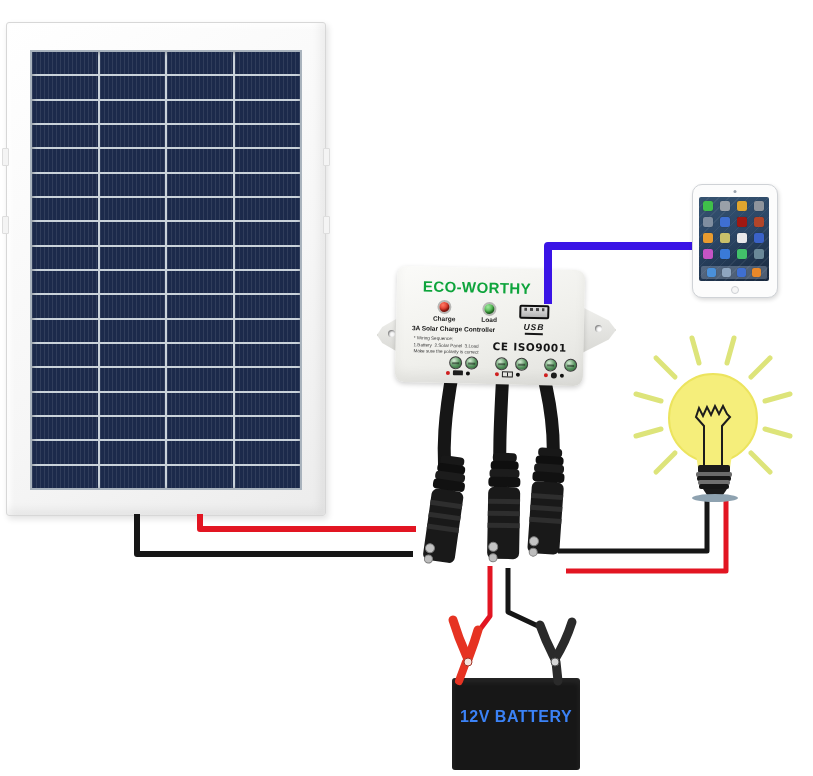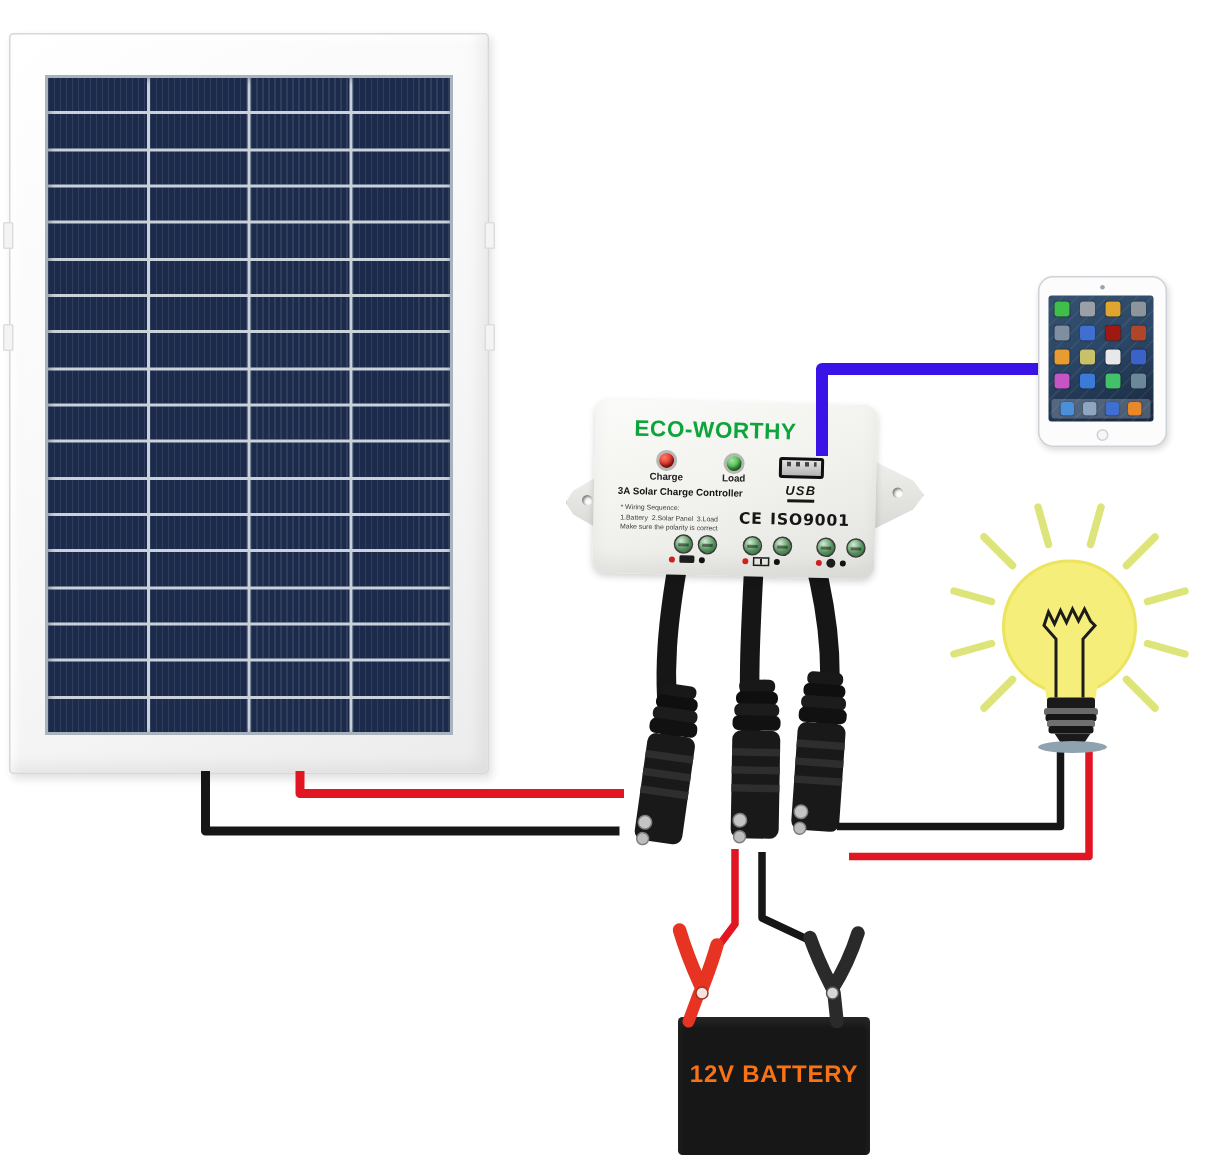--- a/index.html
+++ b/index.html
@@ -52,21 +52,21 @@
   .ndot{width:4px;height:4px;border-radius:50%;background:#111;}
   .icon-batt{width:10px;height:5px;background:#1d1d1d;border-radius:1px;}
   .icon-solar{width:11px;height:6px;border:1px solid #1d1d1d;box-sizing:border-box;
     background:linear-gradient(90deg,transparent 45%,#1d1d1d 45%,#1d1d1d 55%,transparent 55%);}
   .icon-lamp{width:6px;height:6px;border-radius:50%;background:#1d1d1d;}
 
   
   .battery{left:452px;top:678px;width:128px;height:92px;background:var(--battery-black,#171717);
     border-radius:3px;z-index:2;display:flex;align-items:center;justify-content:center;
     box-shadow:inset 0 4px 6px rgba(255,255,255,.07);}
-  .battery-label{color:#f97316;font-weight:bold;font-size:16px;letter-spacing:.5px;margin-bottom:14px;}
+  .battery-label{color:#3b82f6;font-weight:bold;font-size:16px;letter-spacing:.5px;margin-bottom:14px;}
 
   
   .tablet{left:692px;top:184px;width:84px;height:112px;background:#fcfcfc;border:1px solid #cfd2d6;
     border-radius:10px;z-index:4;box-shadow:1px 2px 4px rgba(0,0,0,.15);}
   .cam{position:absolute;top:5px;left:50%;width:3px;height:3px;border-radius:50%;background:#9aa3ad;transform:translateX(-50%);}
   .t-screen{position:absolute;left:6px;top:12px;width:70px;height:84px;border-radius:2px;overflow:hidden;
     background:linear-gradient(160deg,#35526f 0%,var(--tablet-screen,#2b4666) 45%,#17273c 100%);}
   .t-screen::before{content:"";position:absolute;inset:0;
     background:repeating-linear-gradient(135deg,rgba(255,255,255,.06) 0 1px,transparent 1px 7px);}
   .icon-grid{position:absolute;left:4px;top:4px;display:grid;grid-template-columns:repeat(4,10px);gap:6px 7px;}

